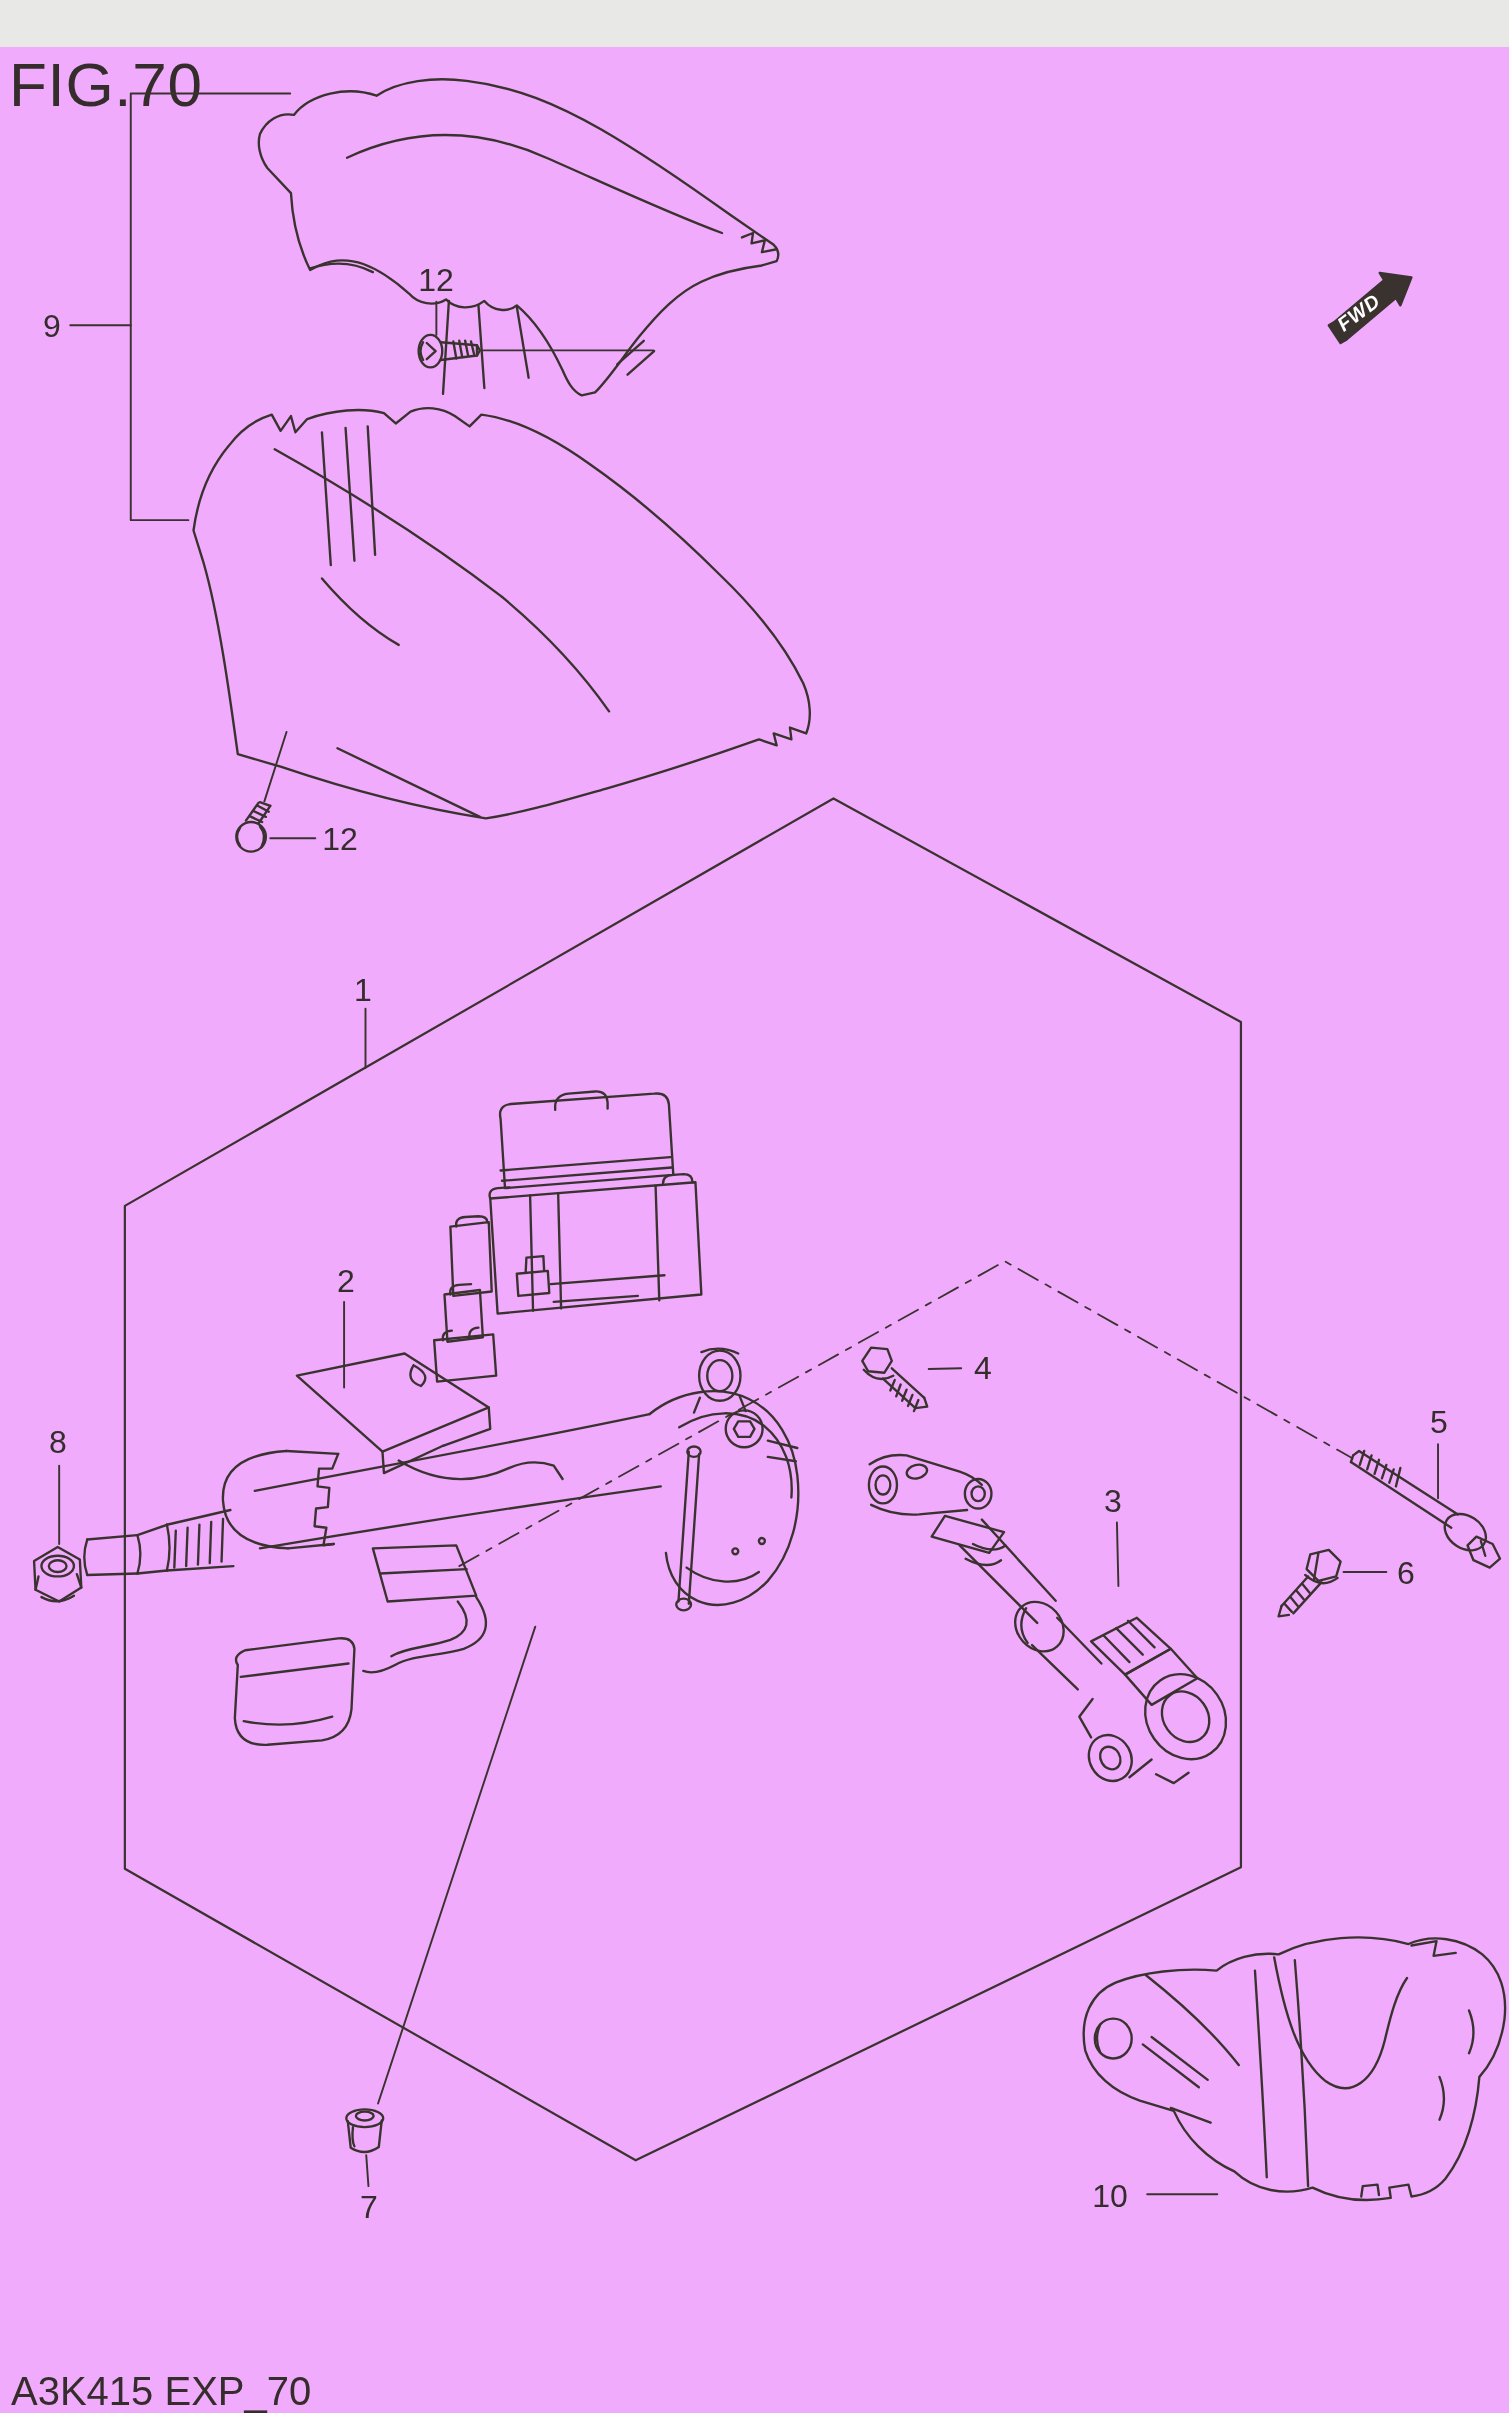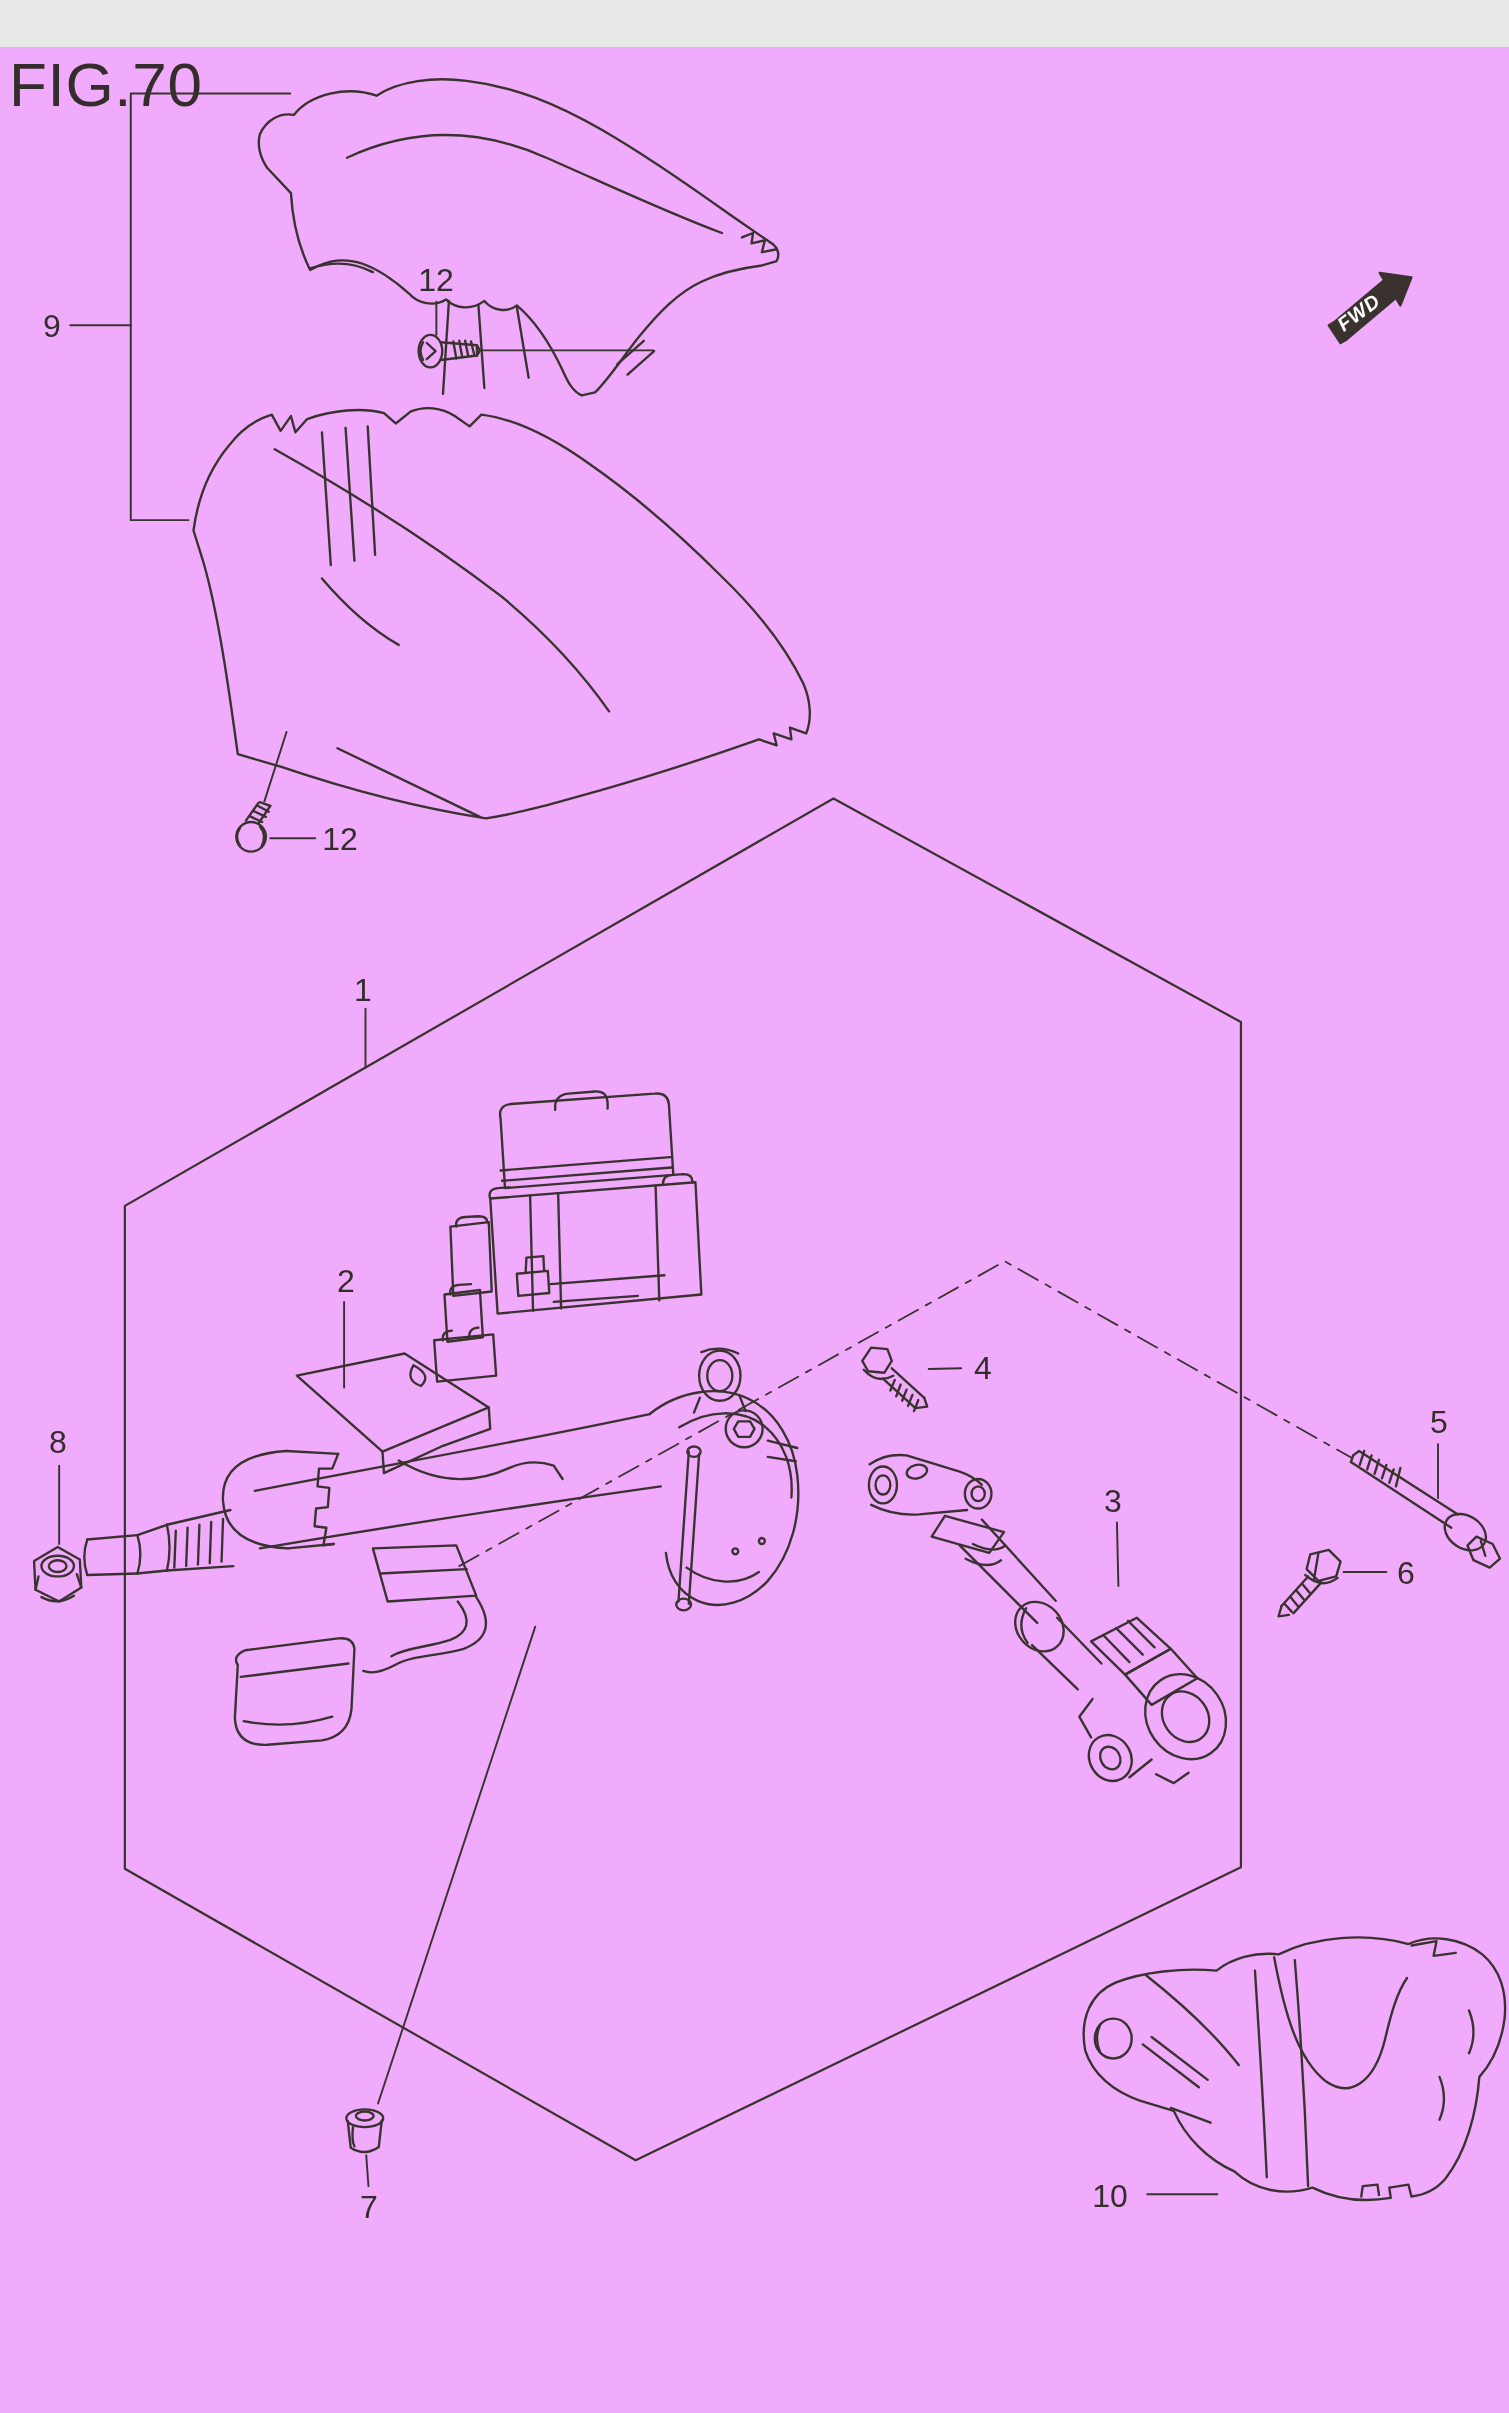--- a/index.html
+++ b/index.html
@@ -362,16 +362,17 @@
   <div class="part-label" style="left:1439px;top:1375px">5</div>
   <div class="part-label" style="left:1406px;top:1526px">6</div>
   <div class="part-label" style="left:369px;top:2160px">7</div>
   <div class="part-label" style="left:58px;top:1395px">8</div>
   <div class="part-label" style="left:52px;top:279px">9</div>
   <div class="part-label" style="left:1110px;top:2149px">10</div>
   <div class="part-label" style="left:340px;top:792px">12</div>
   <div class="part-label" style="left:436px;top:233px">12</div>
 
   <div class="footer">
+    <div>A3K415 EXP_70</div>
   </div>
 
 </div>
 
 
 </body></html>

